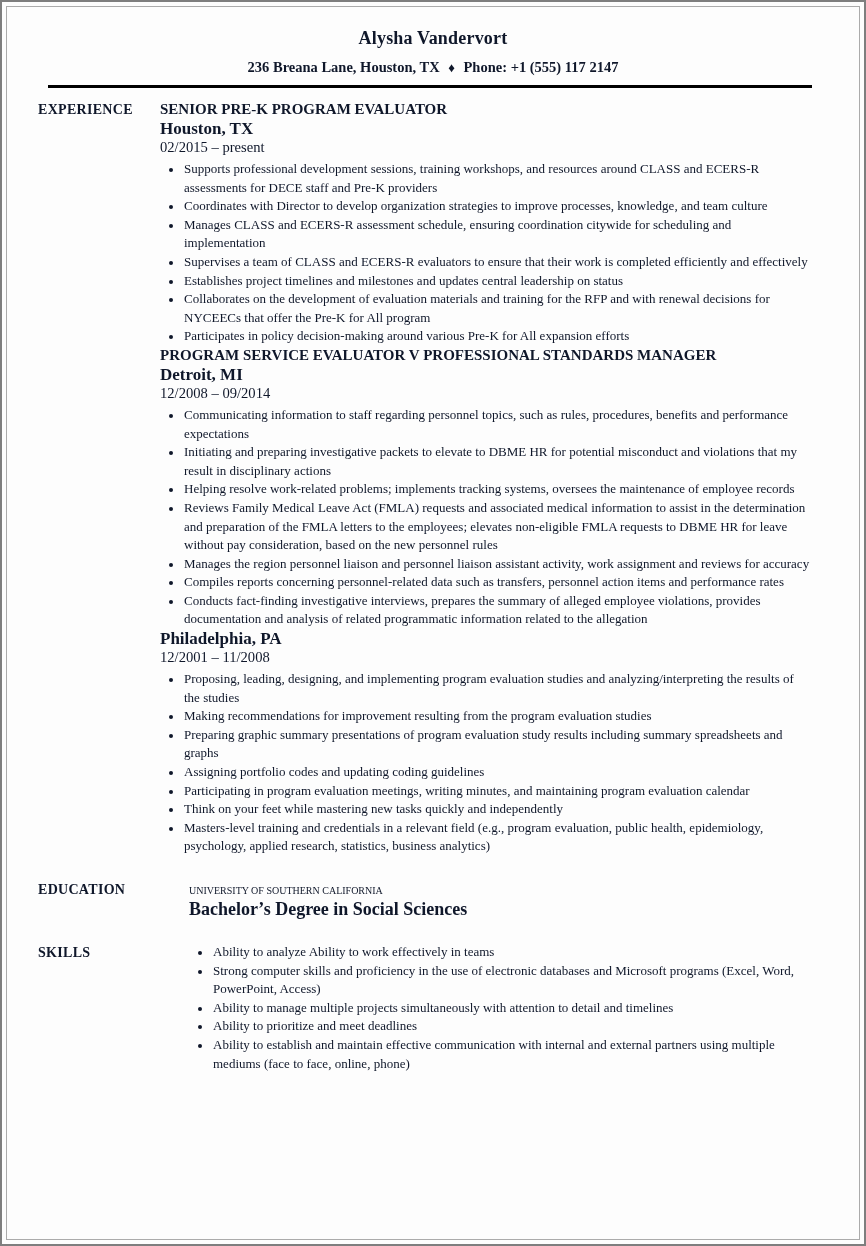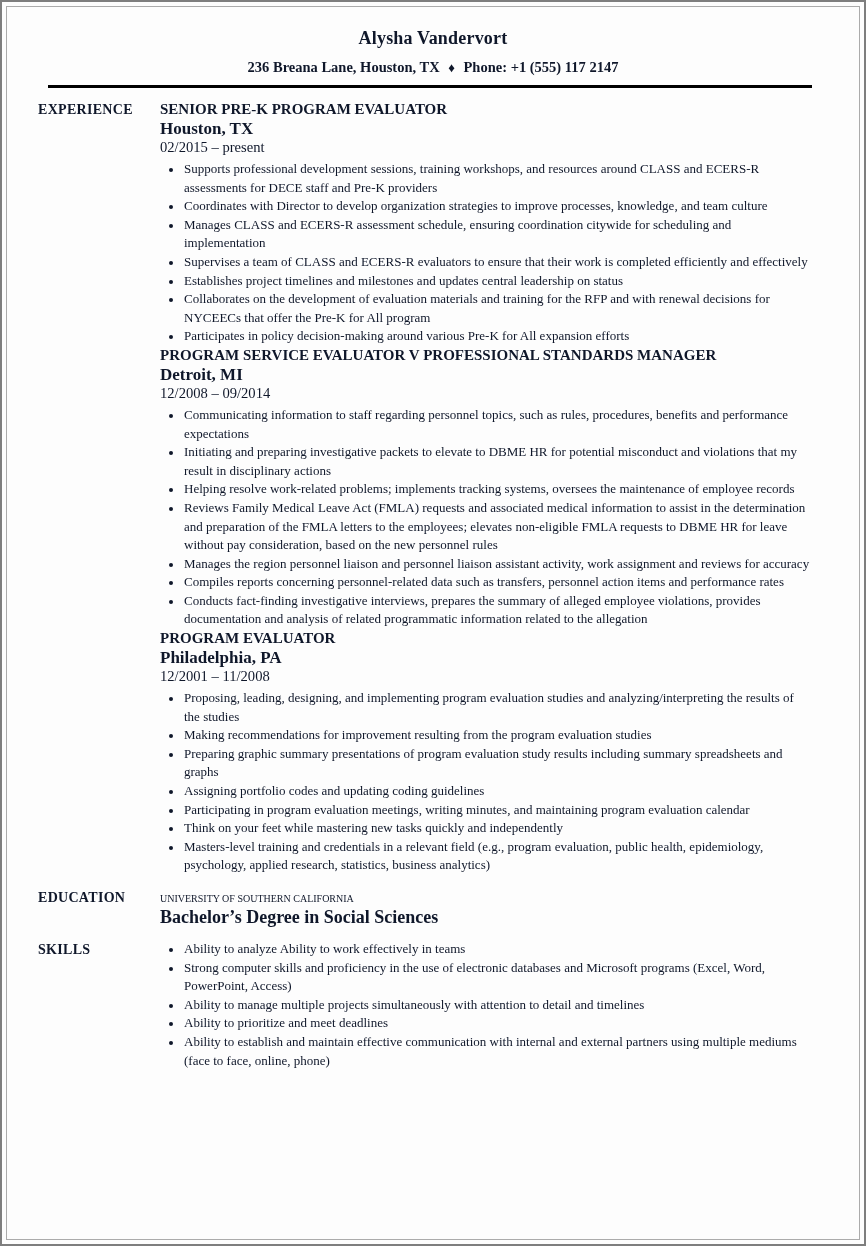--- a/index.html
+++ b/index.html
@@ -25,21 +25,21 @@
   }
 
   header { padding-top: 26px; text-align: center; }
   .name { font-size: 18px; font-weight: bold; line-height: 24px; letter-spacing: 0.2px; }
   .contact { font-size: 14.5px; font-weight: bold; line-height: 20px; margin-top: 7px; }
   .contact .sep { padding: 0 5px; font-size: 13px; }
   .rule { border: none; border-top: 3px solid #000; margin: 7px 54px 0 48px; }
 
   main { padding: 12px 54px 0 38px; }
   .sec { display: grid; grid-template-columns: 122px 1fr; }
-  .sec + .sec { margin-top: 13px; }
+  .sec + .sec { margin-top: 24px; gap: 29px; }
   .sec-label { font-weight: bold; font-size: 14px; letter-spacing: 0.3px; padding-top: 2px; }
 
   .job + .job { }
   .job-title { margin: 0; font-size: 15px; font-weight: bold; line-height: 19px; }
   .job-location { font-size: 17px; font-weight: bold; line-height: 19px; }
   .job-dates { font-size: 14.6px; line-height: 18px; }
 
   ul.bullets { margin: 4px 0 0 0; padding: 0 0 0 23px; list-style: disc; }
   ul.bullets li { font-size: 13px; line-height: 18.6px; padding-left: 1px; }
   ul.bullets li::marker { font-size: 12px; }
@@ -88,21 +88,20 @@
               <li class="bullet">Communicating information to staff regarding personnel topics, such as rules, procedures, benefits and performance expectations</li>
               <li class="bullet">Initiating and preparing investigative packets to elevate to DBME HR for potential misconduct and violations that my result in disciplinary actions</li>
               <li class="bullet">Helping resolve work-related problems; implements tracking systems, oversees the maintenance of employee records</li>
               <li class="bullet">Reviews Family Medical Leave Act (FMLA) requests and associated medical information to assist in the determination and preparation of the FMLA letters to the employees; elevates non-eligible FMLA requests to DBME HR for leave without pay consideration, based on the new personnel rules</li>
               <li class="bullet">Manages the region personnel liaison and personnel liaison assistant activity, work assignment and reviews for accuracy</li>
               <li class="bullet">Compiles reports concerning personnel-related data such as transfers, personnel action items and performance rates</li>
               <li class="bullet">Conducts fact-finding investigative interviews, prepares the summary of alleged employee violations, provides documentation and analysis of related programmatic information related to the allegation</li>
             </ul>
           </article>
           <article class="job">
-            <h2 class="job-title">PROGRAM EVALUATOR</h2>
             <div class="job-location">Philadelphia, PA</div>
             <div class="job-dates">12/2001 – 11/2008</div>
             <ul class="bullets">
               <li class="bullet">Proposing, leading, designing, and implementing program evaluation studies and analyzing/interpreting the results of the studies</li>
               <li class="bullet">Making recommendations for improvement resulting from the program evaluation studies</li>
               <li class="bullet">Preparing graphic summary presentations of program evaluation study results including summary spreadsheets and graphs</li>
               <li class="bullet">Assigning portfolio codes and updating coding guidelines</li>
               <li class="bullet">Participating in program evaluation meetings, writing minutes, and maintaining program evaluation calendar</li>
               <li class="bullet">Think on your feet while mastering new tasks quickly and independently</li>
               <li class="bullet">Masters-level training and credentials in a relevant field (e.g., program evaluation, public health, epidemiology, psychology, applied research, statistics, business analytics)</li>

